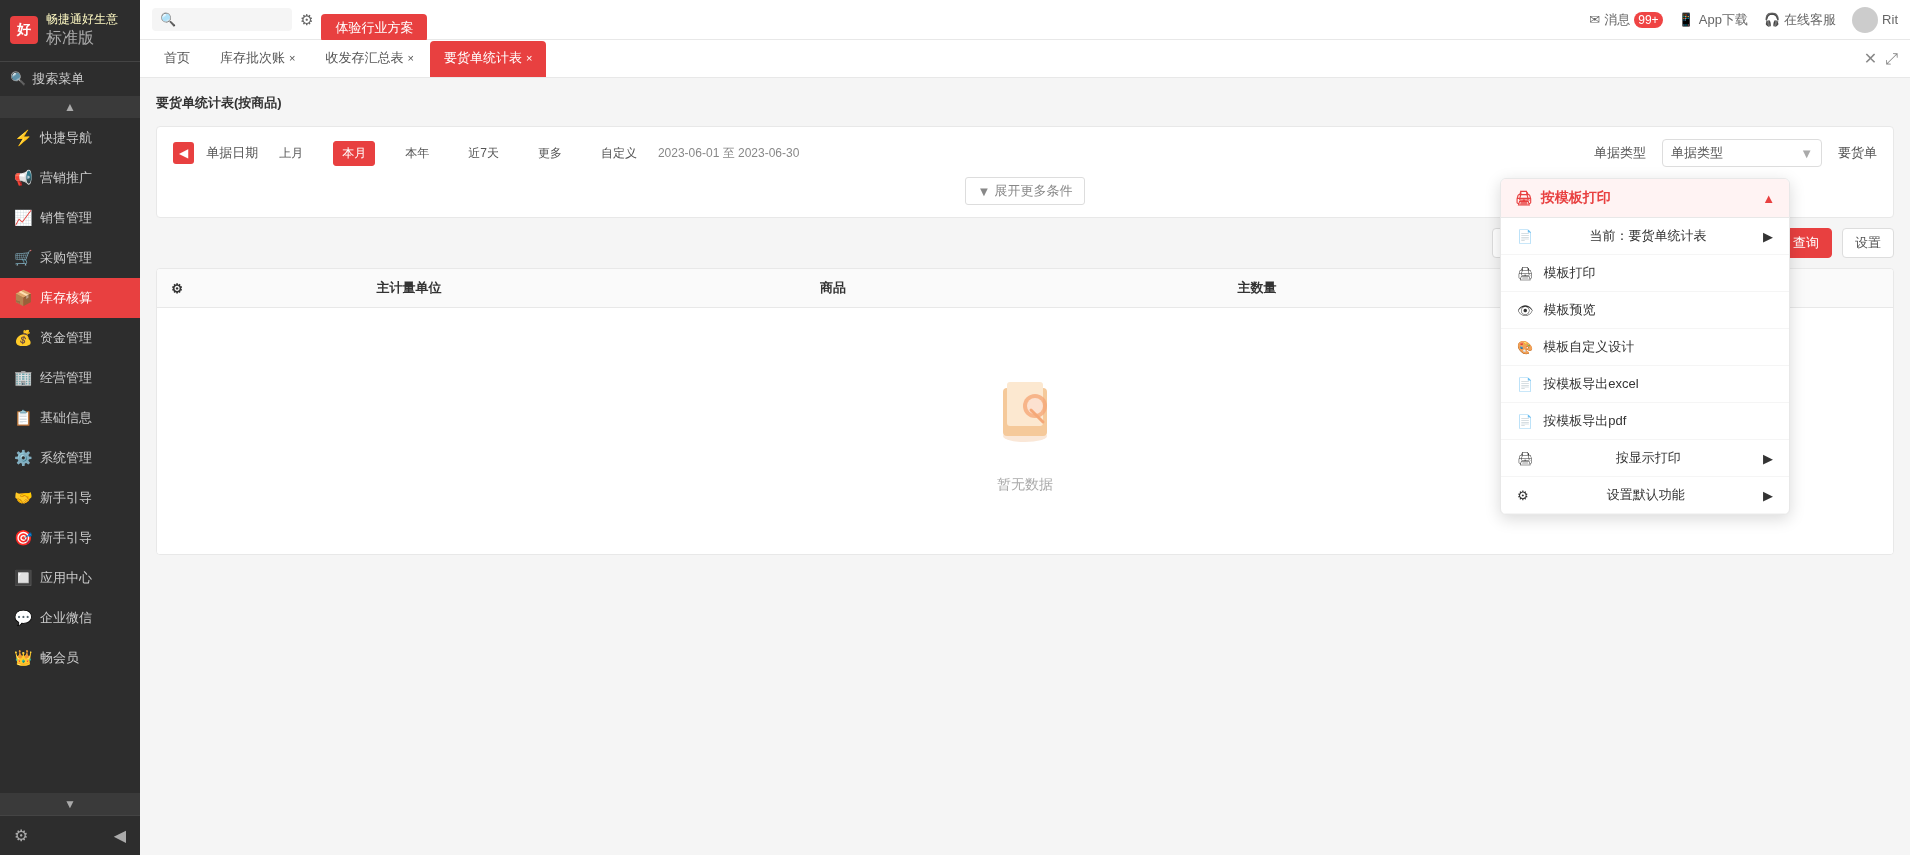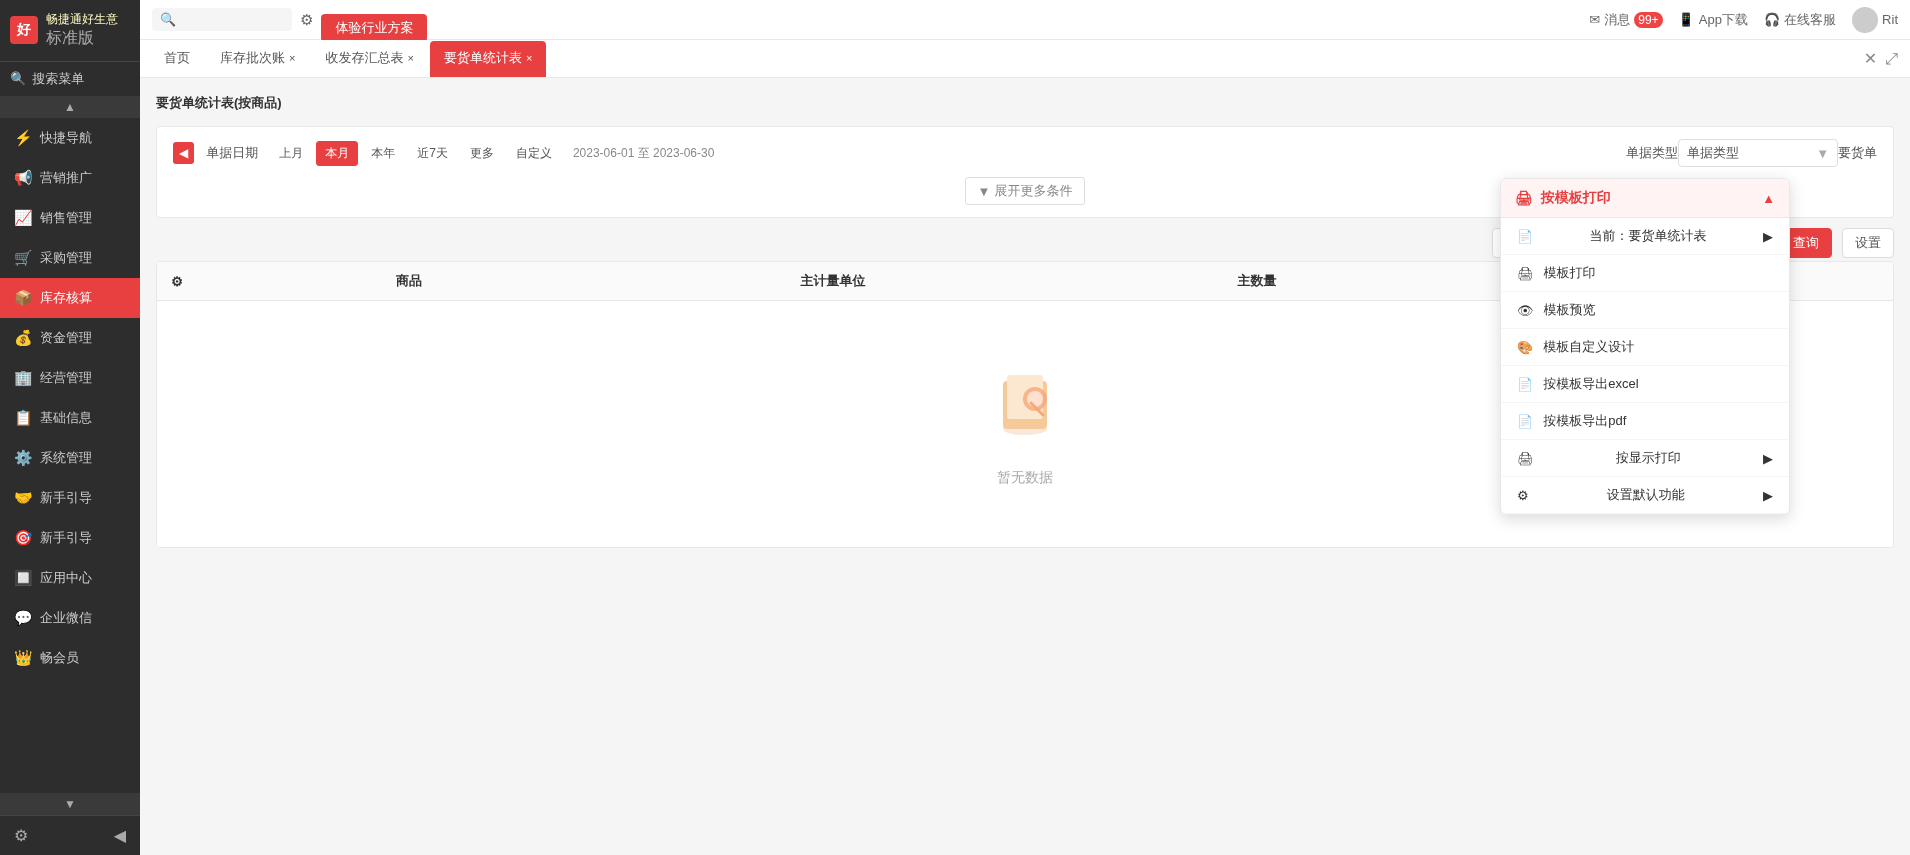--- a/index.html
+++ b/index.html
@@ -188,21 +188,21 @@
       display: flex; align-items: center; gap: 12px;
       flex-wrap: wrap;
     }
 
     .filter-expand-row {
       display: flex; justify-content: center;
     }
 
     .filter-label { color: #555; font-size: 13px; white-space: nowrap; }
 
-    .date-btn-group { display: flex; align-items: flex-start; gap: 4px; }
+    .date-btn-group { display: flex; align-items: flex-start; gap: 21px; }
     .date-btn {
       padding: 3px 8px; border-radius: 3px; cursor: pointer;
       font-size: 12px; border: 1px solid transparent; background: transparent; color: #555;
     }
     .date-btn.active { background: #e84040; color: #fff; border-color: #e84040; }
     .date-range { font-size: 12px; color: #888; }
 
     .select-box {
       display: flex; align-items: center; gap: 4px;
       border: 1px solid #ddd; border-radius: 4px; padding: 4px 8px;
@@ -216,21 +216,21 @@
       color: #888; font-size: 13px; cursor: pointer;
       padding: 4px 12px;
       border: 1px solid #ddd;
       border-radius: 3px;
       background: #fff;
     }
 
     
     .toolbar-row {
       display: flex; align-items: center; justify-content: flex-end;
-      gap: 10px; margin-bottom: 3px;
+      gap: 10px; margin-bottom: 10px;
     }
     .toolbar-btn {
       display: flex; align-items: center; gap: 4px;
       padding: 5px 12px;
       border: 1px solid #ddd;
       border-radius: 4px;
       background: #fff;
       cursor: pointer;
       font-size: 13px; color: #555;
     }
@@ -315,21 +315,21 @@
       display: flex; align-items: center; justify-content: space-between;
       padding: 9px 16px;
       cursor: pointer;
       font-size: 13px;
       color: #333;
       border-bottom: 1px solid #f5f5f5;
     }
 
     
     .filter-right-group {
-      display: flex; align-items: center; gap: 0;
+      display: flex; align-items: center; gap: 16px;
       margin-left: auto;
     }
 
     
     ::-webkit-scrollbar { width: 6px; height: 6px; }
     ::-webkit-scrollbar-thumb { background: #ccc; border-radius: 3px; }
   </style>
 </head>
 <body>
 
@@ -528,22 +528,22 @@
         <span>查询</span>
       </button>
       <button class="toolbar-btn secondary">
         <span>设置</span>
       </button>
     </div>
 
     <div class="data-table">
       <div class="table-header">
         <div class="th gear">⚙</div>
+        <div class="th">主计量单位</div>
         <div class="th">商品</div>
-        <div class="th">主计量单位</div>
         <div class="th">主数量</div>
         <div class="th">零售金额</div>
       </div>
 
       <div class="empty-state">
         <div class="empty-icon">
           <svg width="80" height="80" viewBox="0 0 80 80" fill="none" xmlns="http://www.w3.org/2000/svg">
             <ellipse cx="40" cy="68" rx="22" ry="6" fill="#f5d0b0" opacity="0.5"></ellipse>
             <rect x="18" y="20" width="44" height="48" rx="4" fill="#f5c99a"></rect>
             <rect x="22" y="14" width="36" height="44" rx="3" fill="#fce8d0"></rect>

